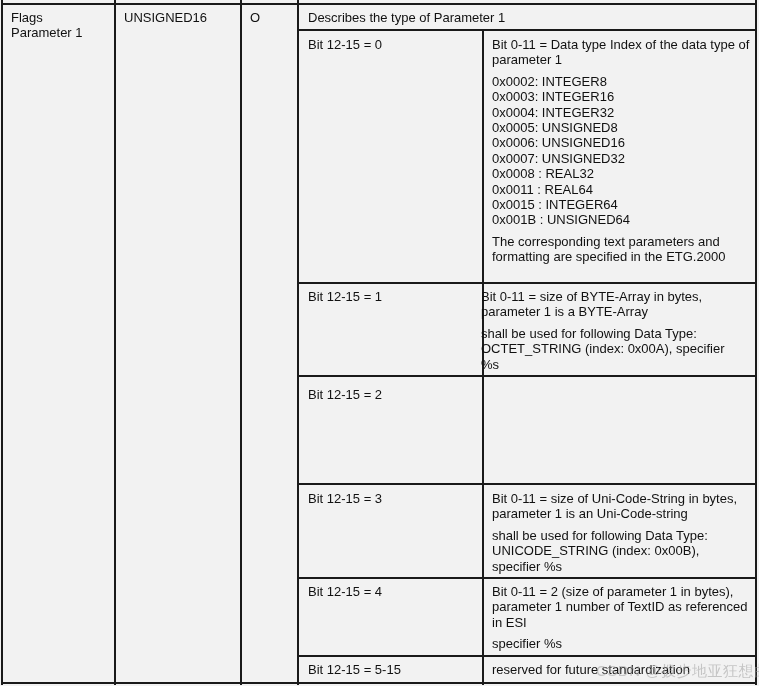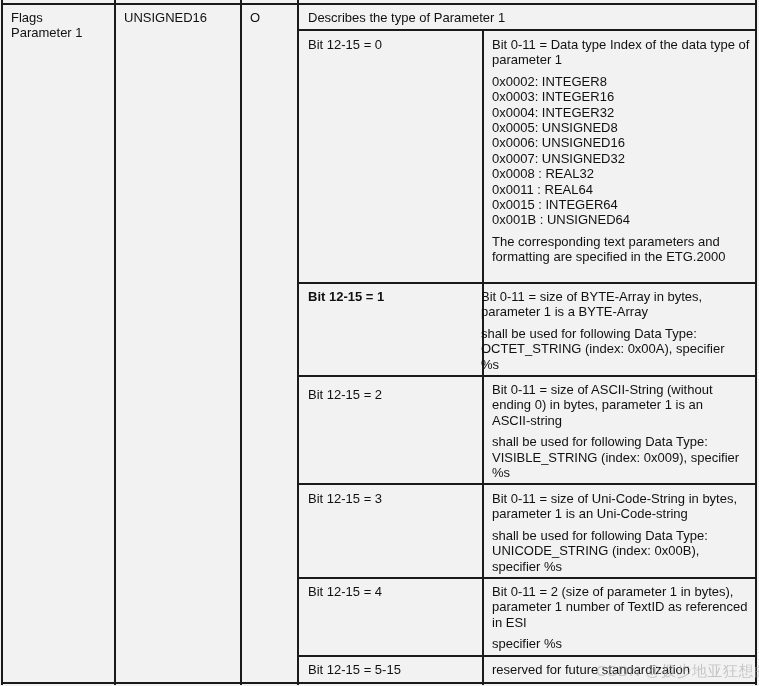--- a/index.html
+++ b/index.html
@@ -56,31 +56,27 @@
       <div>0x0006: UNSIGNED16</div>
       <div>0x0007: UNSIGNED32</div>
       <div>0x0008 : REAL32</div>
       <div>0x0011 : REAL64</div>
       <div>0x0015 : INTEGER64</div>
       <div>0x001B : UNSIGNED64</div>
     </div>
     <div class="block">The corresponding text parameters and formatting are specified in the ETG.2000</div>
   </div>
 
-  <div class="cell" style="left:308px; top:289px;font-weight:bold;">Bit 12-15 = 1</div>
+  <div class="cell" style="left:308px; top:289px;">Bit 12-15 = 1</div>
   <div class="cell" style="left:481px; top:289px; width:258px;">
     <div class="block">Bit 0-11 = size of BYTE-Array in bytes, parameter 1 is a BYTE-Array</div>
     <div class="block">shall be used for following Data Type: OCTET_STRING (index: 0x00A), specifier %s</div>
   </div>
 
   <div class="cell" style="left:308px; top:387px;text-align:center;">Bit 12-15 = 2</div>
-  <div class="cell" style="left:492px; top:382px; width:250px;">
-    <div class="block">Bit 0-11 = size of ASCII-String (without ending 0) in bytes, parameter 1 is an ASCII-string</div>
-    <div class="block">shall be used for following Data Type: VISIBLE_STRING (index: 0x009), specifier %s</div>
-  </div>
 
   <div class="cell" style="left:308px; top:491px;">Bit 12-15 = 3</div>
   <div class="cell" style="left:492px; top:491px; width:258px;">
     <div class="block">Bit 0-11 = size of Uni-Code-String in bytes, parameter 1 is an Uni-Code-string</div>
     <div class="block">shall be used for following Data Type: UNICODE_STRING (index: 0x00B), specifier %s</div>
   </div>
 
   <div class="cell" style="left:308px; top:584px;">Bit 12-15 = 4</div>
   <div class="cell" style="left:492px; top:584px; width:258px;">
     <div class="block">Bit 0-11 = 2 (size of parameter 1 in bytes), parameter 1 number of TextID as referenced in ESI</div>

